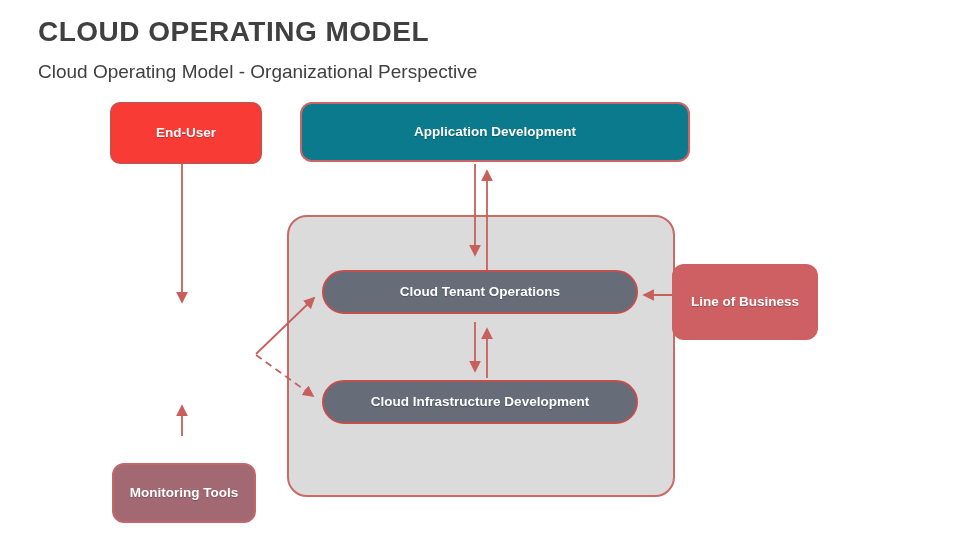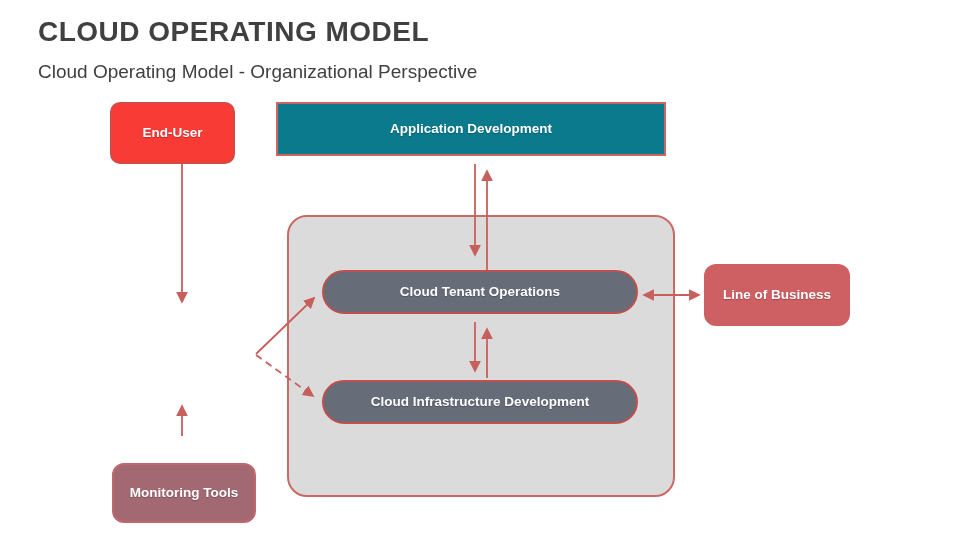--- a/index.html
+++ b/index.html
@@ -49,46 +49,46 @@
     justify-content: center;
     text-align: center;
     color: var(--node_text, #FFFFFF);
     font-weight: 700;
     font-size: 13.5px;
     line-height: 1.25;
     box-sizing: border-box;
     text-shadow: 0 1px 1px rgba(0,0,0,0.25);
   }
   .end-user {
-    left: 110px; top: 102px; width: 125px; height: 62px;
+    left: 110px; top: 102px; width: 152px; height: 62px;
     background: var(--end_user_fill, #F93B36);
     border: 2px solid var(--end_user_border, #D14B46);
     border-radius: 10px;
   }
   .app-dev {
-    left: 276px; top: 102px; width: 390px; height: 54px;
+    left: 300px; top: 102px; width: 390px; height: 60px;
     background: var(--app_dev_fill, #0B7A8C);
     border: 2px solid var(--teal_border, #CE6361);
-    border-radius: 0;
+    border-radius: 12px;
   }
   .noc {
     left: 111px; top: 308px; width: 144px; height: 93px;
     background: var(--noc_fill, #39707F);
     border: 2px solid var(--noc_border, #C25B5B);
     border-radius: 14px;
   }
   .monitoring {
     left: 112px; top: 436px; width: 144px; height: 60px;
     background: var(--monitoring_fill, #A26973);
     border: 2px solid var(--monitoring_border, #C1666C);
     border-radius: 12px;
     margin-top: 27px;
   }
   .lob {
-    left: 704px; top: 264px; width: 146px; height: 62px;
+    left: 672px; top: 264px; width: 146px; height: 76px;
     background: var(--lob_fill, #CE5F62);
     border: none;
     border-radius: 12px;
   }
   .pill {
     width: 316px; height: 44px;
     background: var(--pill_fill, #666C78);
     border: 2.5px solid var(--pill_border, #C0504D);
     border-radius: 26px;
   }

